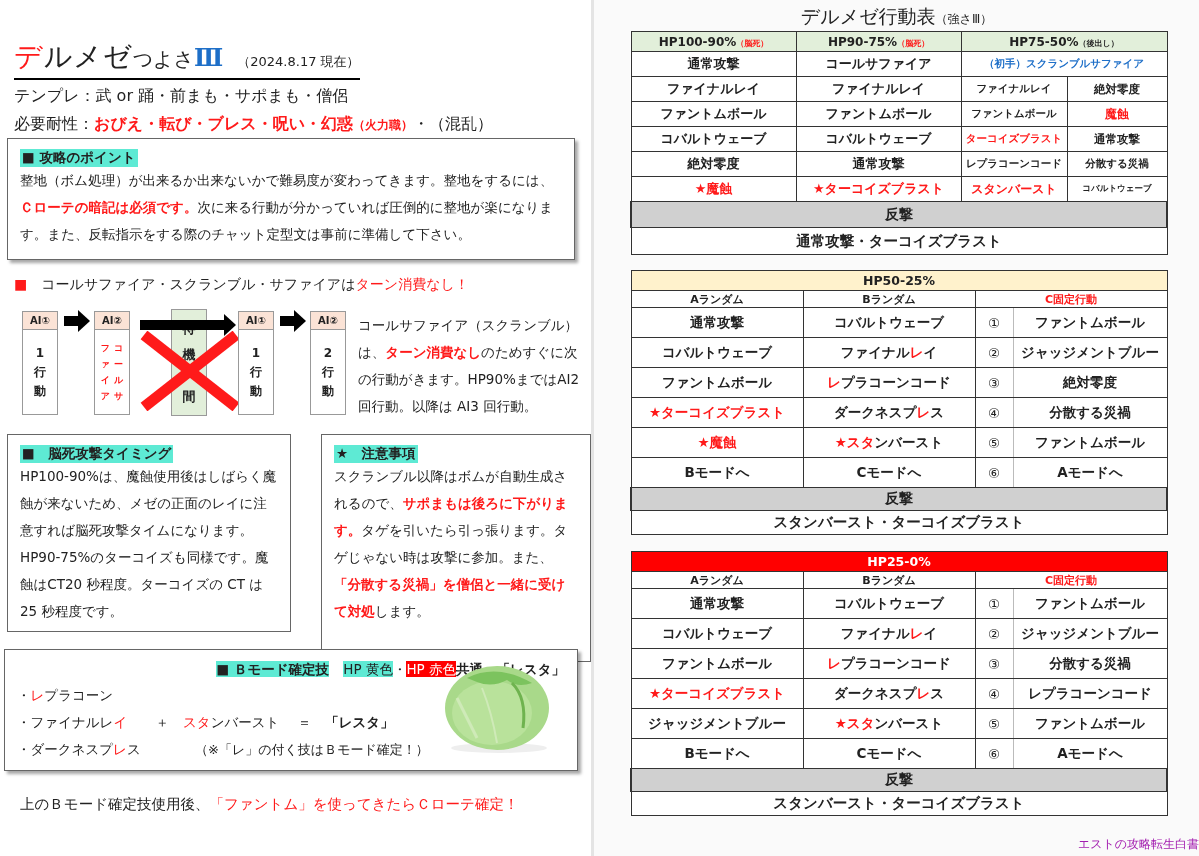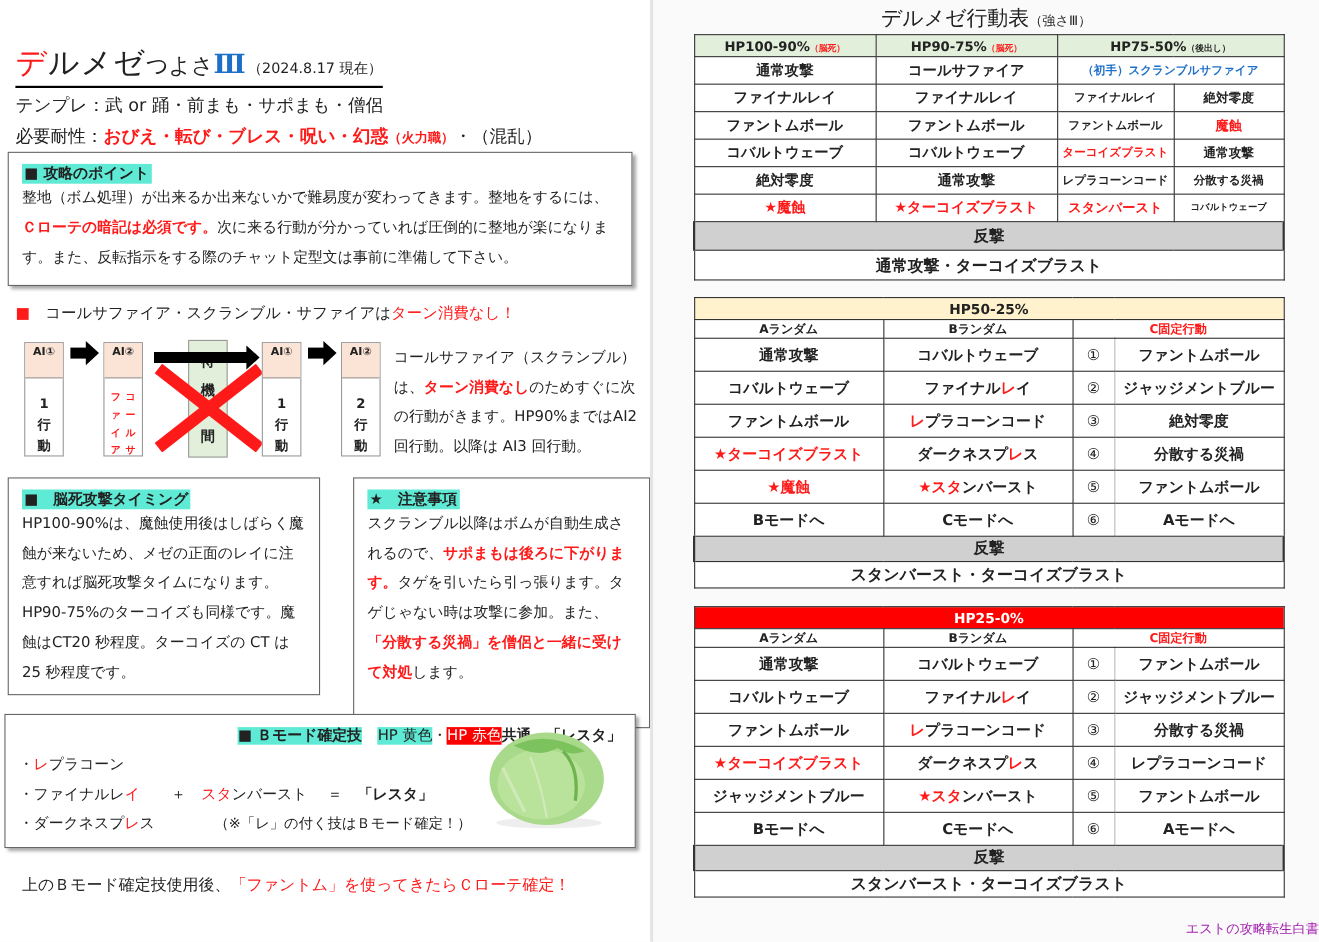--- a/index.html
+++ b/index.html
@@ -13,35 +13,35 @@
   
   #left-page { position: absolute; left: 0; top: 0; width: 591px; height: 856px; background: #fff; }
   #page-divider { position: absolute; left: 591px; top: 0; width: 3px; height: 856px; background: #e4e4e4; }
   #right-page { position: absolute; left: 594px; top: 0; width: 605px; height: 856px; background: #fafafa; }
 
   .title-row { position: absolute; left: 14px; top: 38px; border-bottom: 2px solid #000; padding-bottom: 2px; white-space: nowrap; }
   .title-main { font-size: 28px; letter-spacing: 1px; }
   .title-main .first { color: #ff1a1a; }
   .title-sub { font-size: 20px; margin-left: 0; }
   .title-num { color: #1e6fc8; font-size: 24px; font-family: "DejaVu Serif", serif; font-weight: bold; }
-  .title-date { font-size: 13px; margin-left: 2px; }
+  .title-date { font-size: 13px; margin-left: 14px; }
 
   .line-text { position: absolute; left: 14px; font-size: 16px; white-space: nowrap; }
   .line-text .small { font-size: 12px; }
 
   .box { position: absolute; background: #fff; border: 1px solid #666; box-shadow: 3px 3px 3px rgba(0,0,0,0.35); padding: 8px 12px; }
   .box-title { font-size: 13.5px; font-weight: bold; display: inline-block; padding: 0 2px; }
   .box-body { font-size: 13.5px; line-height: 27px; }
 
   .section-head { position: absolute; left: 14px; top: 276px; font-size: 14px; white-space: nowrap; }
   .section-head .sq { color: #ff1a1a; margin-right: 14px; }
 
   .diagram { position: absolute; left: 22px; top: 311px; width: 330px; height: 105px; }
   .ai-col { position: absolute; top: 0; width: 36px; height: 104px; border: 1px solid #999; background: #fff; }
-  .ai-col .ai-head { height: 32px; background: #fbe3d6; border-bottom: 1px solid #999; font-size: 10px; font-weight: bold; text-align: center; line-height: 17px; }
+  .ai-col .ai-head { height: 18px; background: #fbe3d6; border-bottom: 1px solid #999; font-size: 10px; font-weight: bold; text-align: center; line-height: 17px; }
   .ai-col .ai-body { font-size: 12px; font-weight: bold; text-align: center; line-height: 19px; padding-top: 14px; }
   .ai-col .ai-body.vert { display: flex; justify-content: center; gap: 4px; color: #ff1a1a; font-size: 9px; line-height: 16px; padding-top: 10px; }
   .arrow { position: absolute; height: 10px; background: #000; }
   .arrow::after { content: ""; position: absolute; right: -10px; top: -6px; border-left: 12px solid #000; border-top: 11px solid transparent; border-bottom: 11px solid transparent; }
   .wait-col { position: absolute; left: 149px; top: -2px; width: 36px; height: 107px; background: #e2efda; border: 1px solid #999; font-size: 13px; font-weight: bold; text-align: center; }
   .wait-col span { display: block; }
   .cross { position: absolute; left: 116px; top: 20px; width: 104px; height: 80px; }
 
   .side-text { position: absolute; left: 358px; top: 312px; width: 222px; font-size: 13.5px; line-height: 27px; }
 

